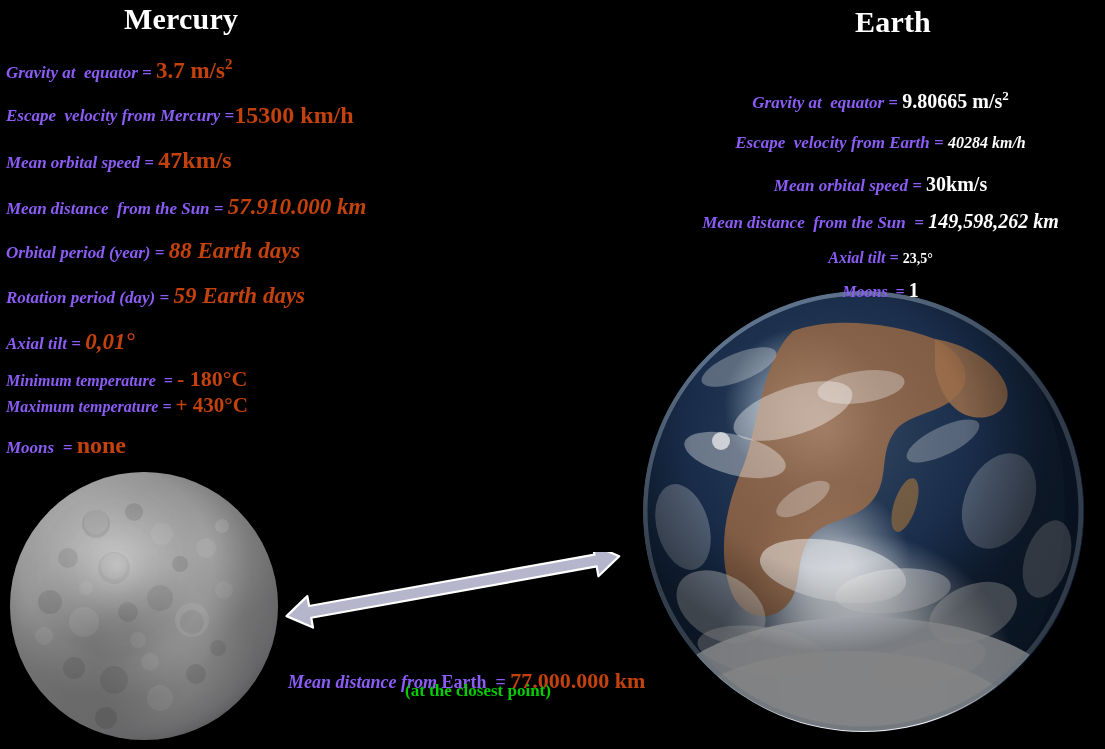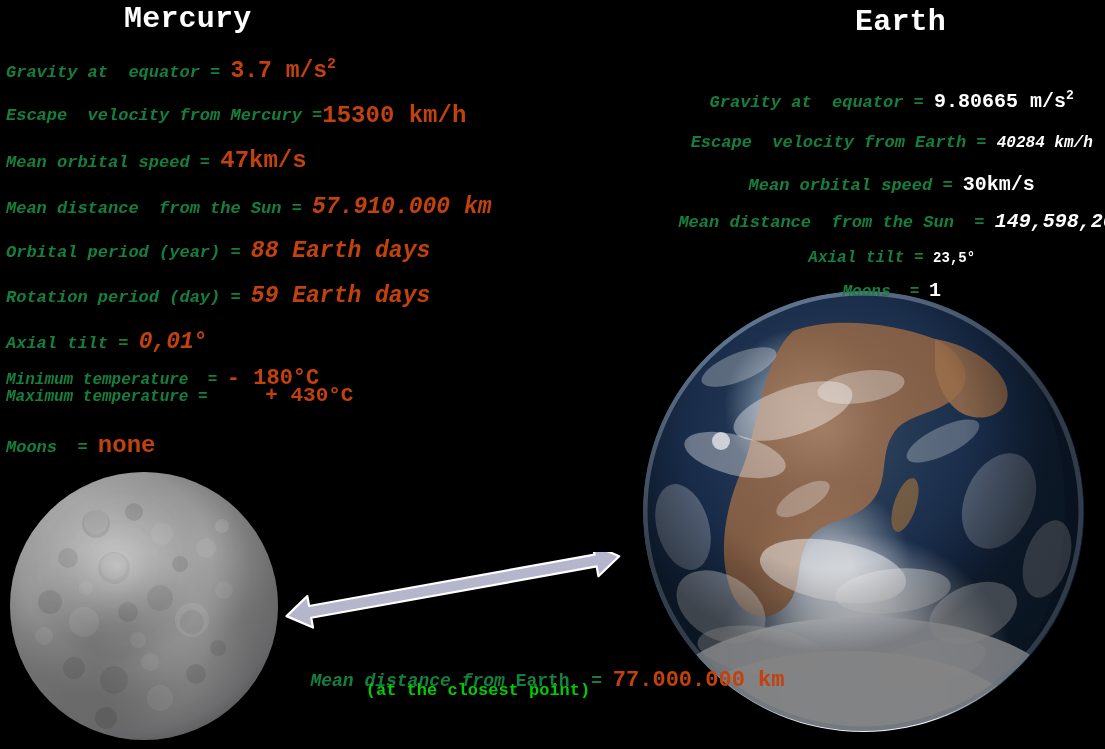--- a/index.html
+++ b/index.html
@@ -6,29 +6,29 @@
     margin: 0;
     padding: 0;
     background: #000000;
   }
   #stage {
     position: relative;
     width: 1105px;
     height: 749px;
     background: #000000;
     overflow: hidden;
-    font-family: Liberation Mono, monospace;
+    font-family: Liberation Serif, serif;
     color: #ffffff;
   }
 
   
   .lbl {
     font-style: italic;
     font-weight: bold;
-    color: #15803d;
+    color: #8b5cf6;
     white-space: pre;
   }
   .val-green {
     color: #c2410c;
     font-weight: bold;
     white-space: pre;
   }
   .val-white {
     color: #ffffff;
     font-weight: bold;
@@ -62,21 +62,21 @@
   .mrow .val-green { font-size: 21px; }
 
   #m0 { top: 56px; }
   #m1 { top: 102px; align-items: center; }
   #m2 { top: 147px; }
   #m3 { top: 194px; }
   #m4 { top: 238px; }
   #m5 { top: 283px; }
   #m6 { top: 329px; }
   #m7 { top: 366px; }
-  #m8 { top: 384px; gap: 48px; }
+  #m8 { top: 393px; }
   #m9 { top: 432px; }
 
   
   #m1 .val-green { font-size: 24px; font-style: normal; }
   #m2 .val-green { font-size: 24px; font-style: normal; }
   #m3 .val-green { font-size: 23px; font-style: italic; }
   #m4 .val-green { font-size: 23px; font-style: italic; }
   #m5 .val-green { font-size: 23px; font-style: italic; }
   #m6 .val-green { font-size: 23px; font-style: italic; }
   #m7 .val-green { font-size: 22px; font-style: normal; }

